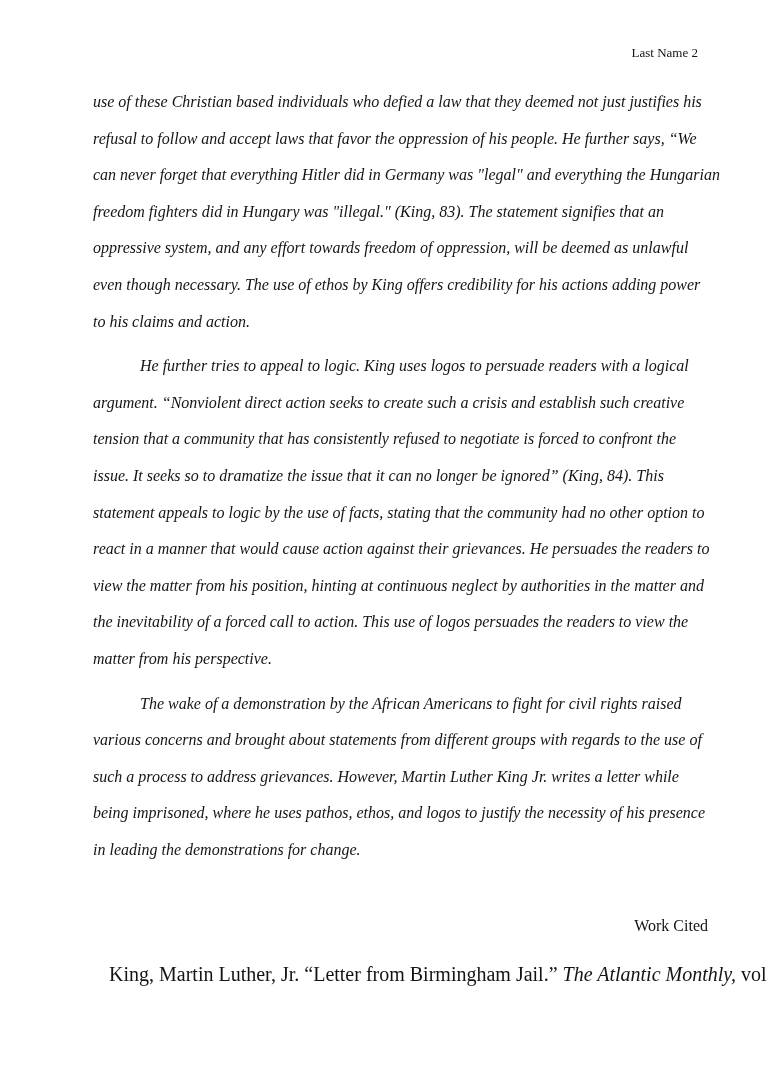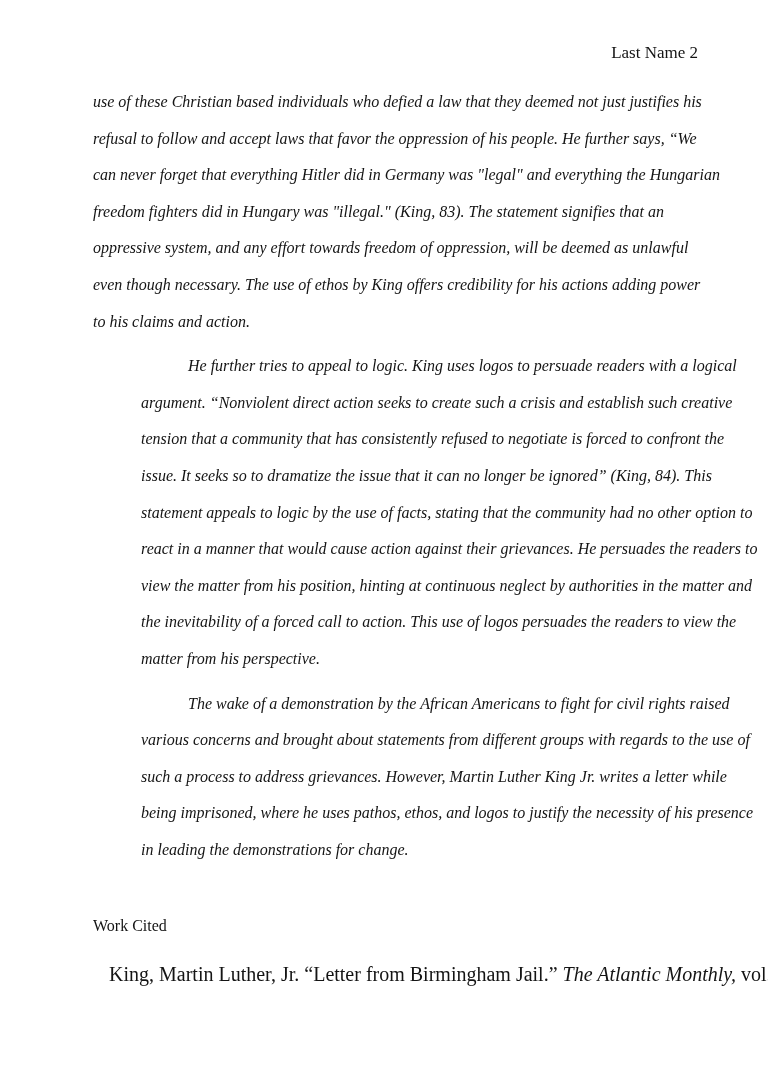--- a/index.html
+++ b/index.html
@@ -14,40 +14,39 @@
   }
   .page {
     position: relative;
     width: 768px;
     height: 1086px;
     background: #ffffff;
   }
   .page-header {
     padding: 44px 70px 0 0;
     text-align: right;
-    font-size: 17px;
+    font-size: 13px;
     line-height: 18px;
   }
   .essay-body {
     margin: 22px 60px 0 93px;
     font-size: 16px;
     line-height: 36.6px;
   }
   .essay-body p {
     margin: 0 0 8px 0;
     white-space: pre;          
     font-style: italic;
   }
   .essay-body p.indent {
     text-indent: 47px;
-    margin-left: 48px;
   }
   .works-cited-heading {
     margin: 40px 0 0 0;
-    text-align: left;
+    text-align: right;
     font-size: 16px;
     line-height: 36.6px;
   }
   .works-cited-entry {
     margin: 11px 0 0 16px;
     font-size: 20px;
     line-height: 36.6px;
     white-space: pre;
   }
   .works-cited-entry em {

